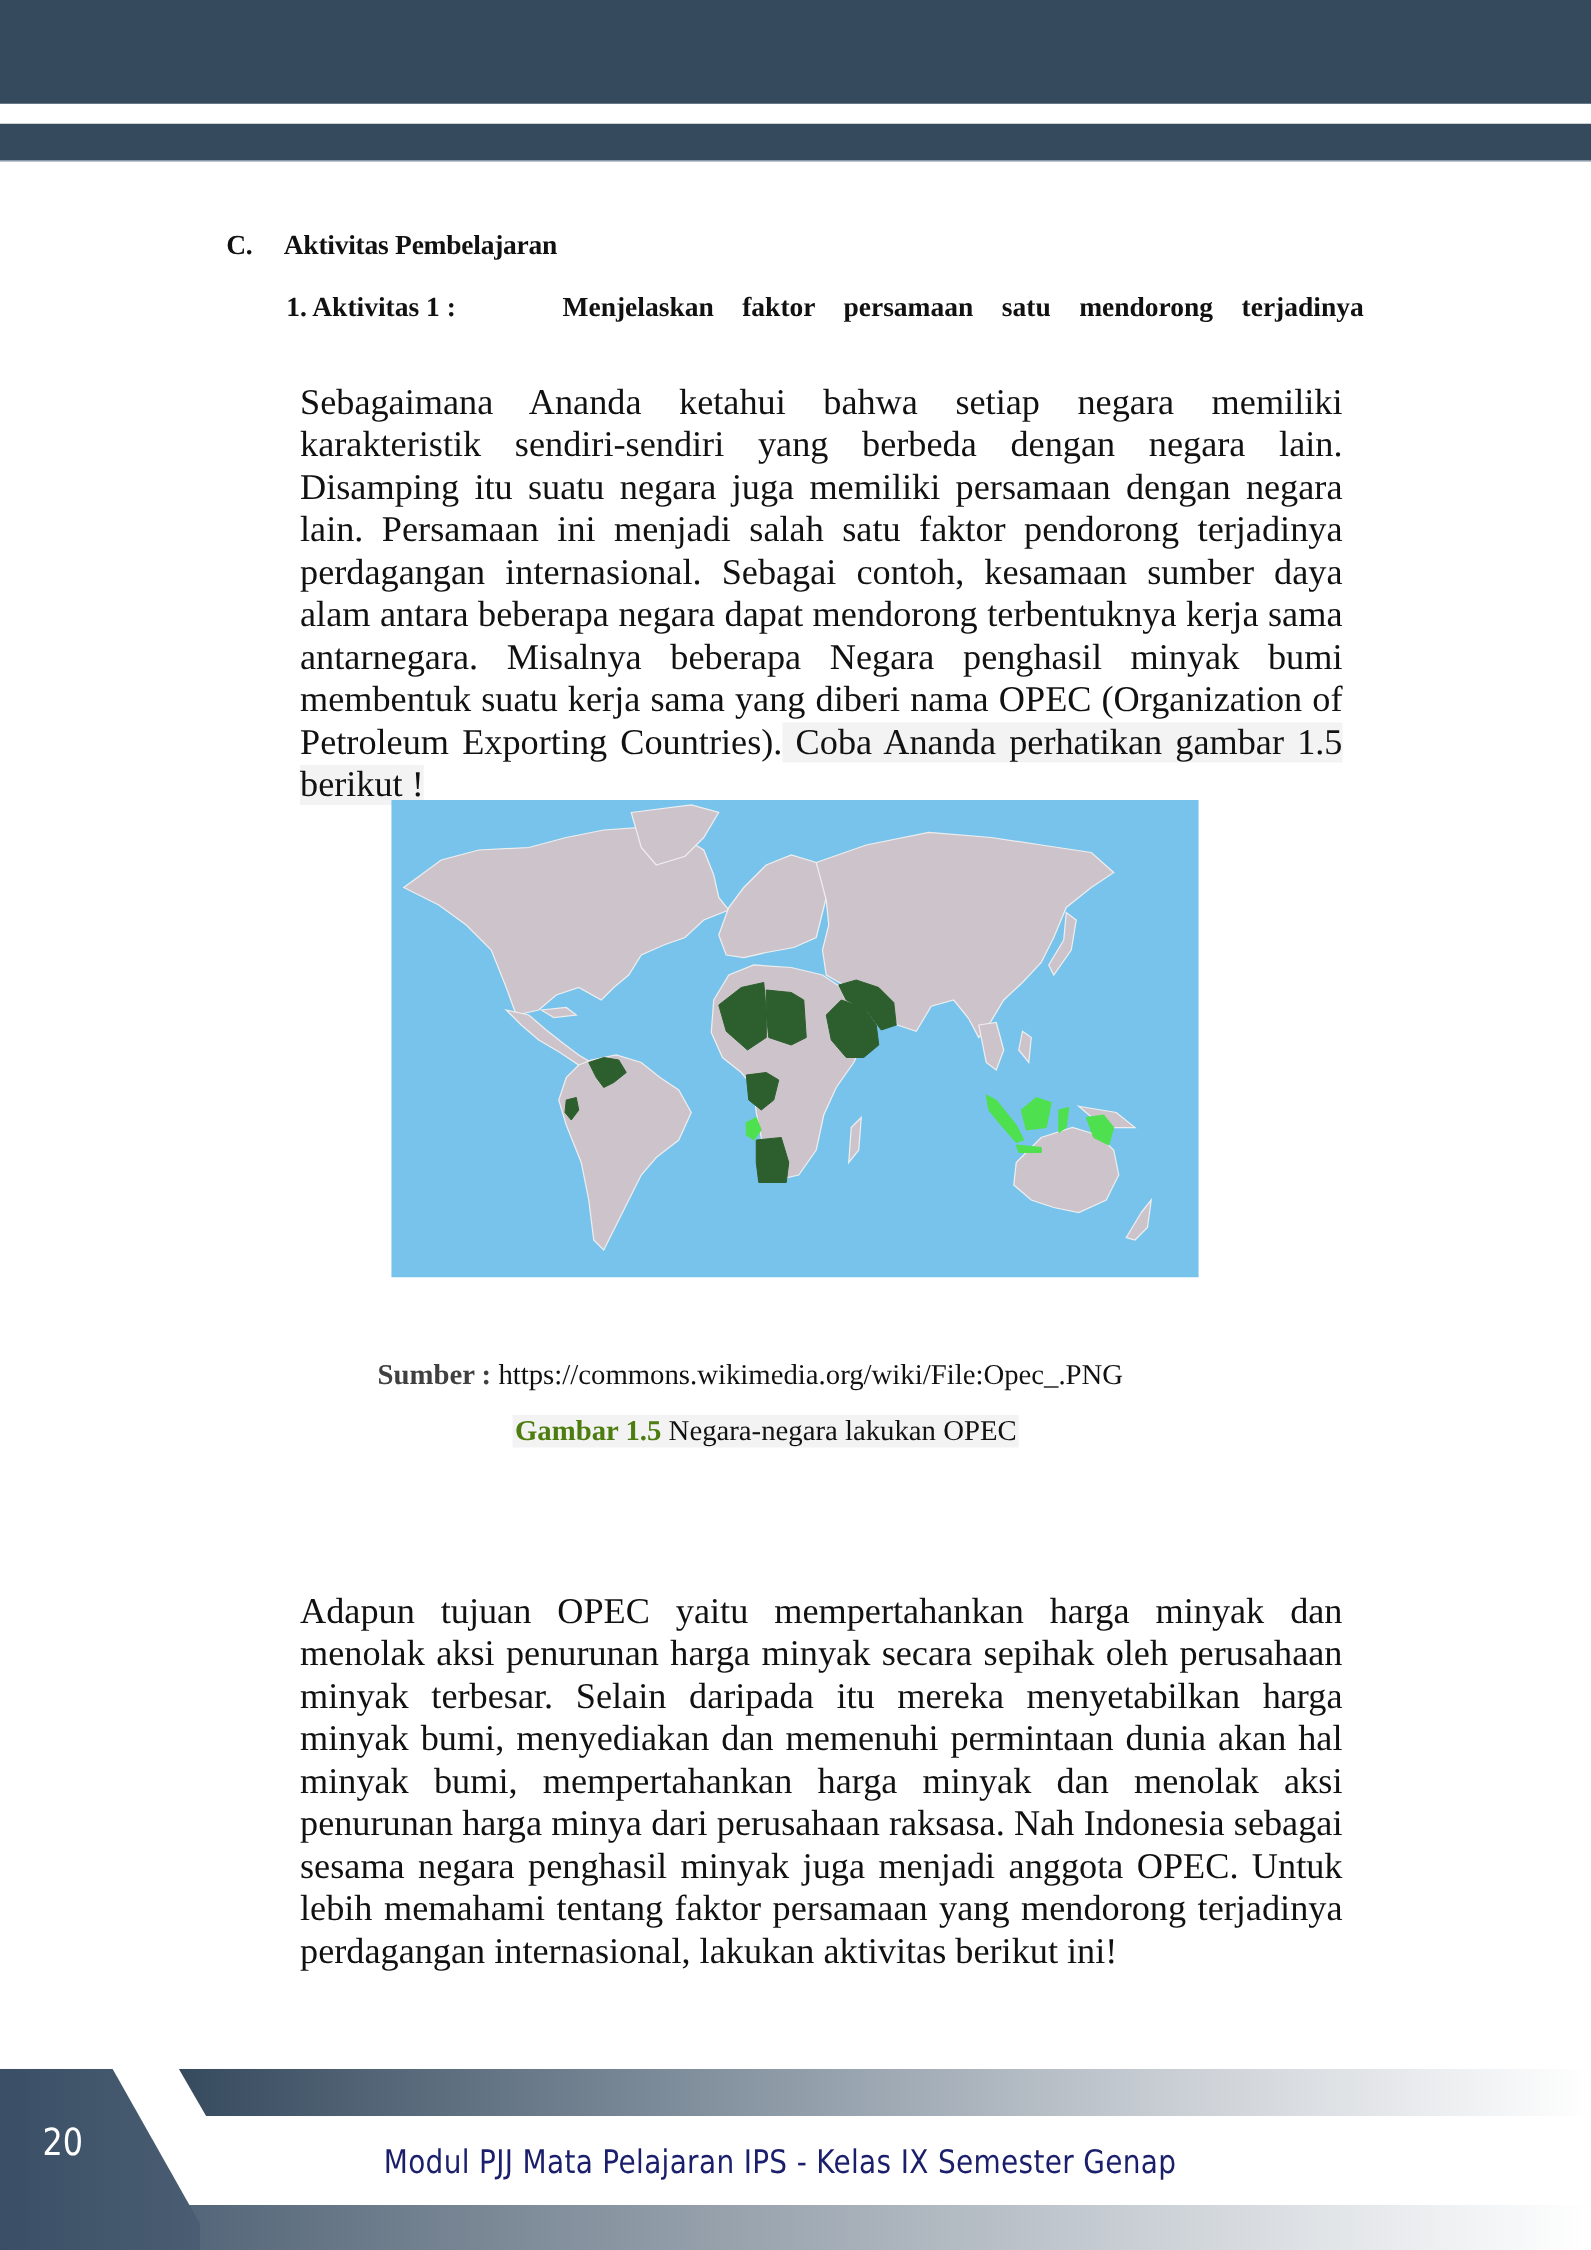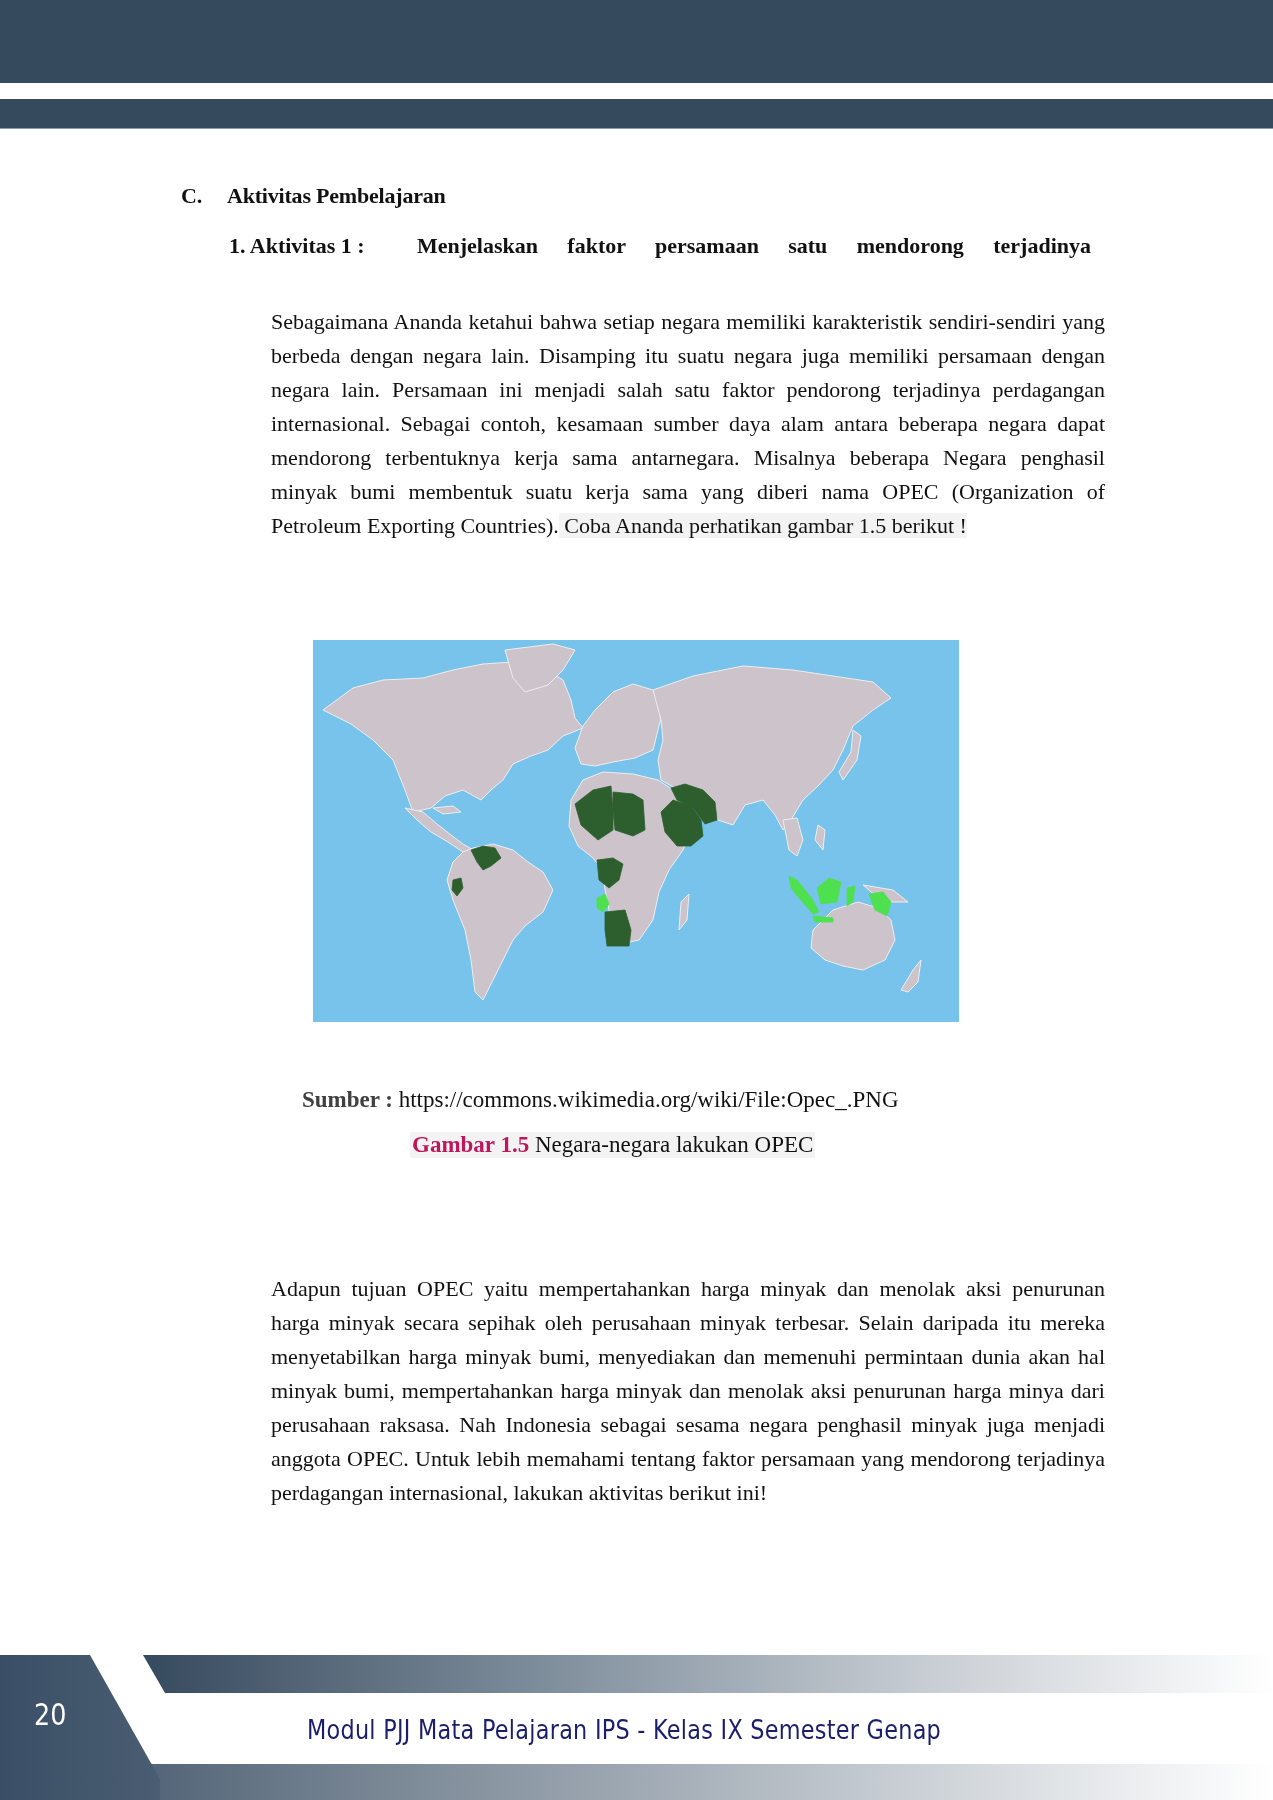--- a/index.html
+++ b/index.html
@@ -14,46 +14,46 @@
 
   .section-heading {
     position: absolute; left: 181px; top: 183px;
     font-size: 22px; font-weight: bold; letter-spacing: -0.2px;
   }
   .section-heading .letter { display: inline-block; width: 46px; }
   .activity-heading {
     position: absolute; left: 229px; top: 230px; width: 862px;
     font-size: 22px; font-weight: bold; line-height: 31px;
   }
-  .activity-heading .row1 { display: flex; }
+  .activity-heading .row1 { display: flex; gap: 33px; }
   .activity-heading .num { width: 188px; }
   .activity-heading .title1 { flex: 1; text-align: justify; text-align-last: justify; }
   .activity-heading .title2 { padding-left: 211px; }
 
   .para {
-    position: absolute; left: 271px; width: 834px;
-    font-size: 22px; line-height: 34px; text-align: justify;
+    position: absolute; left: 240px; width: 834px;
+    font-size: 29px; line-height: 34px; text-align: justify;
   }
   .para1 { top: 305px; }
   .para2 { top: 1224px; margin-top: 48px; }
   .hl { background: #f3f3f3; }
 
   .map-wrap { position: absolute; left: 313px; top: 640px; width: 646px; height: 382px; }
   .map-wrap svg { display: block; }
 
   .source {
     position: absolute; left: 302px; top: 1087px;
     font-size: 23px;
   }
   .source .label { color: #404040; font-weight: bold; }
   .caption {
     position: absolute; left: 410px; top: 1132px;
     font-size: 23px; background: #f3f3f3; padding: 0 2px;
   }
-  .caption .label { color: #be185d; font-weight: bold; }
+  .caption .label { color: #4d7c0f; font-weight: bold; }
 
   .footer-left {
     position: absolute; left: 0; top: 1655px; width: 160px; height: 145px;
     background: linear-gradient(90deg, #3a4f66 0%, #4a5d72 100%);
     clip-path: polygon(0 0, 90px 0, 160px 124px, 160px 145px, 0 145px);
   }
   .footer-bar-top {
     position: absolute; left: 143px; top: 1655px; width: 1130px; height: 38px;
     background: linear-gradient(90deg, #364a5e 0%, #8896a3 40%, #c9ced4 70%, #ffffff 100%);
     clip-path: polygon(0 0, 100% 0, 100% 100%, 22px 100%);

